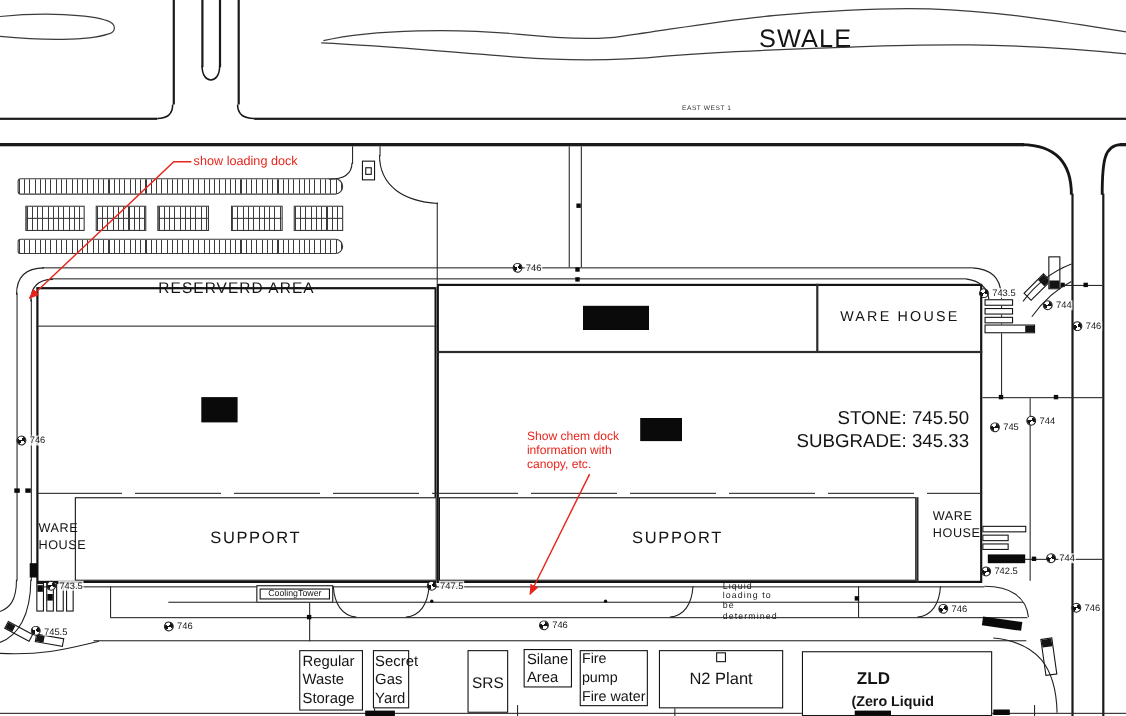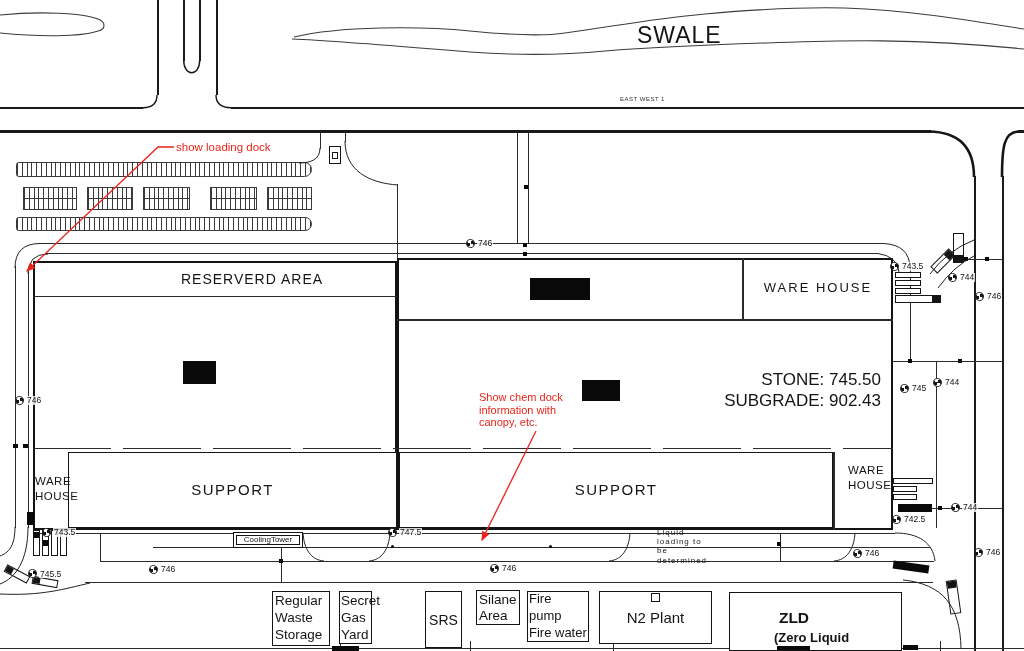--- a/index.html
+++ b/index.html
@@ -74,21 +74,21 @@
       <path d="M974,256 Q954,266 938,288"></path>
       <path d="M895,533 C919,533 933,543 935,561"></path>
       <path d="M903,580 C943,584 960,606 961,648"></path>
     </g>
     <g stroke="#e8251c" fill="none" stroke-width="1.3">
       <path d="M174,147 L158,147 L27,271" marker-end="url(#arr)"></path>
       <path d="M536,431 L482,540" marker-end="url(#arr)"></path>
     </g>
   </svg>
 
-  <div class="lbl cad" style="left:637px;top:22px;font-size:23px;letter-spacing:1px;">SWALE</div>
+  <div class="lbl cad" style="left:690px;top:22px;font-size:23px;letter-spacing:1px;">SWALE</div>
   <div class="ln" style="left:0;top:107px;width:143px;height:1.5px;"></div>
   <div class="ln" style="left:231px;top:107px;width:793px;height:1.5px;"></div>
   <div class="lbl" style="left:620px;top:96px;font-size:6px;letter-spacing:.5px;color:#333;">EAST WEST 1</div>
   <div class="ln" style="left:0;top:130px;width:931px;height:3px;"></div>
   <div class="ln" style="left:1018px;top:130px;width:6px;height:3px;"></div>
   <div class="ln" style="left:157px;top:0;width:1.5px;height:95px;"></div>
   <div class="ln" style="left:216px;top:0;width:1.5px;height:95px;"></div>
   <div class="ln" style="left:183px;top:0;width:1.5px;height:61px;"></div>
   <div class="ln" style="left:199px;top:0;width:1.5px;height:61px;"></div>
 
@@ -122,37 +122,37 @@
   <div class="box" style="left:33px;top:261px;width:364px;height:269px;border-width:2px;"></div>
   <div class="box" style="left:397px;top:258px;width:496px;height:272px;border-width:2px;"></div>
   <div class="ln thin" style="left:33px;top:296px;width:364px;height:1.3px;z-index:3;"></div>
   <div class="ln thin" style="left:397px;top:319px;width:496px;height:1.5px;z-index:3;"></div>
   <div class="ln thin" style="left:742px;top:258px;width:1.5px;height:62px;z-index:3;"></div>
   <div class="ln dash" style="left:33px;top:448px;width:860px;height:1px;z-index:3;"></div>
   <div class="box bthin" style="left:68px;top:452px;width:329px;height:76px;z-index:3;"></div>
   <div class="box bthin" style="left:399px;top:452px;width:434px;height:76px;z-index:3;"></div>
   <div class="ln thin" style="left:833px;top:452px;width:1.5px;height:78px;z-index:3;"></div>
 
-  <div class="lbl cad cen" style="left:33px;top:264px;width:364px;height:30px;font-size:14px;margin-left:37px;">
+  <div class="lbl cad cen" style="left:33px;top:246px;width:364px;height:30px;font-size:14px;">
     <span>RESERVERD AREA</span>
     </div>
   <div class="lbl cad cen" style="left:743px;top:258px;width:150px;height:60px;font-size:13px;letter-spacing:2px;">
     <span>WARE HOUSE</span>
     </div>
   <div class="lbl cad cen" style="left:68px;top:452px;width:329px;height:76px;font-size:15px;letter-spacing:1.5px;">
     <span>SUPPORT</span>
     </div>
   <div class="lbl cad cen" style="left:399px;top:452px;width:434px;height:76px;font-size:15px;letter-spacing:1.5px;">
     <span>SUPPORT</span>
     </div>
   <div class="lbl cad" style="left:35px;top:474px;width:36px;font-size:11.5px;letter-spacing:.5px;line-height:1.3;">WARE HOUSE</div>
   <div class="lbl cad" style="left:848px;top:463px;width:40px;font-size:11.5px;letter-spacing:.5px;line-height:1.3;">WARE HOUSE</div>
 
   <div class="lbl" style="left:600px;top:370px;width:281px;font-size:17px;text-align:right;">STONE: 745.50</div>
-  <div class="lbl" style="left:600px;top:391px;width:281px;font-size:17px;text-align:right;">SUBGRADE: 902.43</div>
+  <div class="lbl" style="left:600px;top:391px;width:281px;font-size:17px;text-align:right;">SUBGRADE: 345.33</div>
 
   <div class="blk" style="left:183px;top:361px;width:33px;height:23px;"></div>
   <div class="blk" style="left:530px;top:278px;width:60px;height:22px;"></div>
   <div class="blk" style="left:582px;top:380px;width:38px;height:21px;"></div>
 
   <div class="ln thin" style="left:33px;top:533px;width:862px;height:1px;"></div>
   <div class="ln thin" style="left:100px;top:561px;width:834px;height:1px;"></div>
   <div class="ln thin" style="left:100px;top:533px;width:1px;height:28px;"></div>
   <div class="ln thin" style="left:153px;top:547px;width:777px;height:1px;"></div>
   <div class="blk" style="left:391px;top:545px;width:3px;height:3px;border-radius:50%;"></div>

